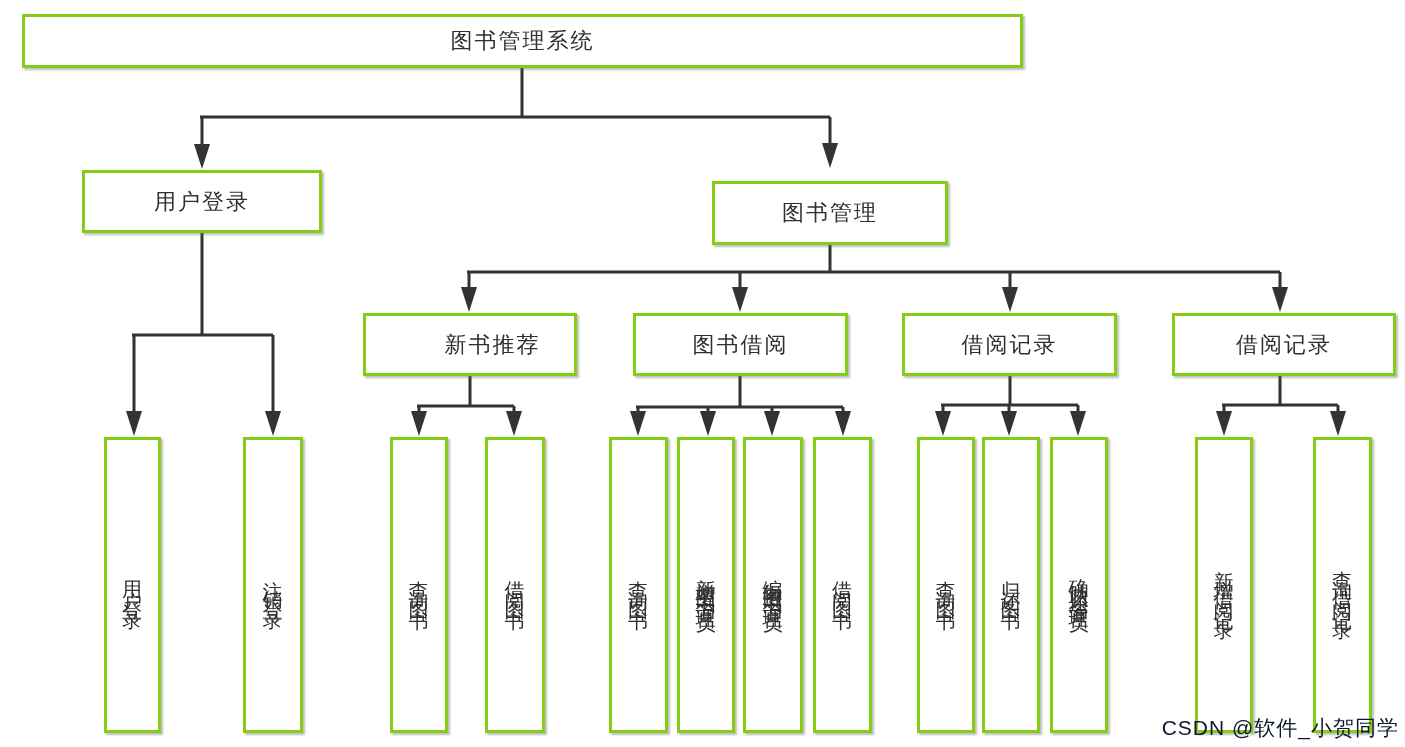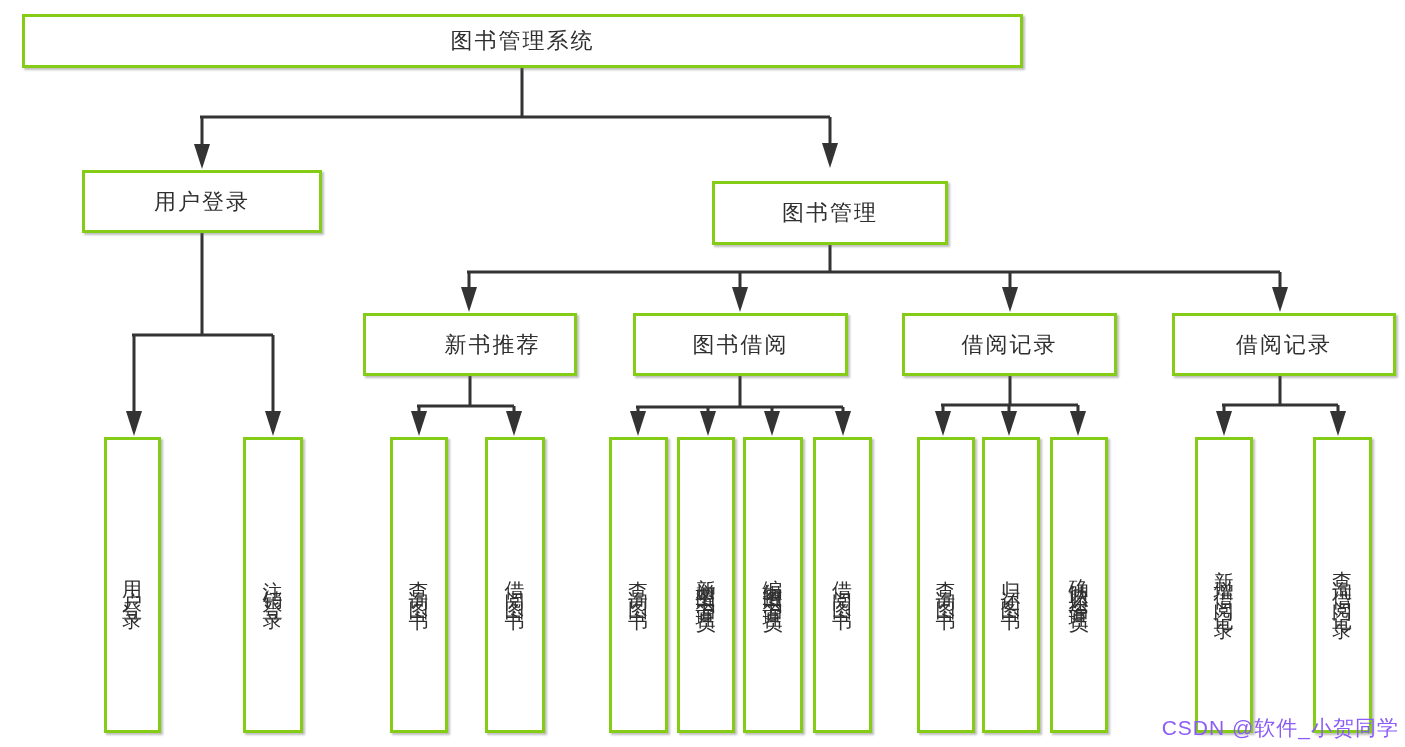--- a/index.html
+++ b/index.html
@@ -48,21 +48,21 @@
     letter-spacing: 10px;
   }
   .vnode .vtext.dense {
     letter-spacing: 5px;
   }
   .watermark {
     position: absolute;
     right: 6px;
     bottom: 5px;
     font-size: 21px;
-    color: #8b5cf6;
+    color: #0f172a;
     letter-spacing: 1px;
     white-space: nowrap;
   }
 </style>
 </head>
 <body>
 
 <div class="canvas">
 
   <svg class="wires" width="1405" height="747" viewBox="0 0 1405 747">

